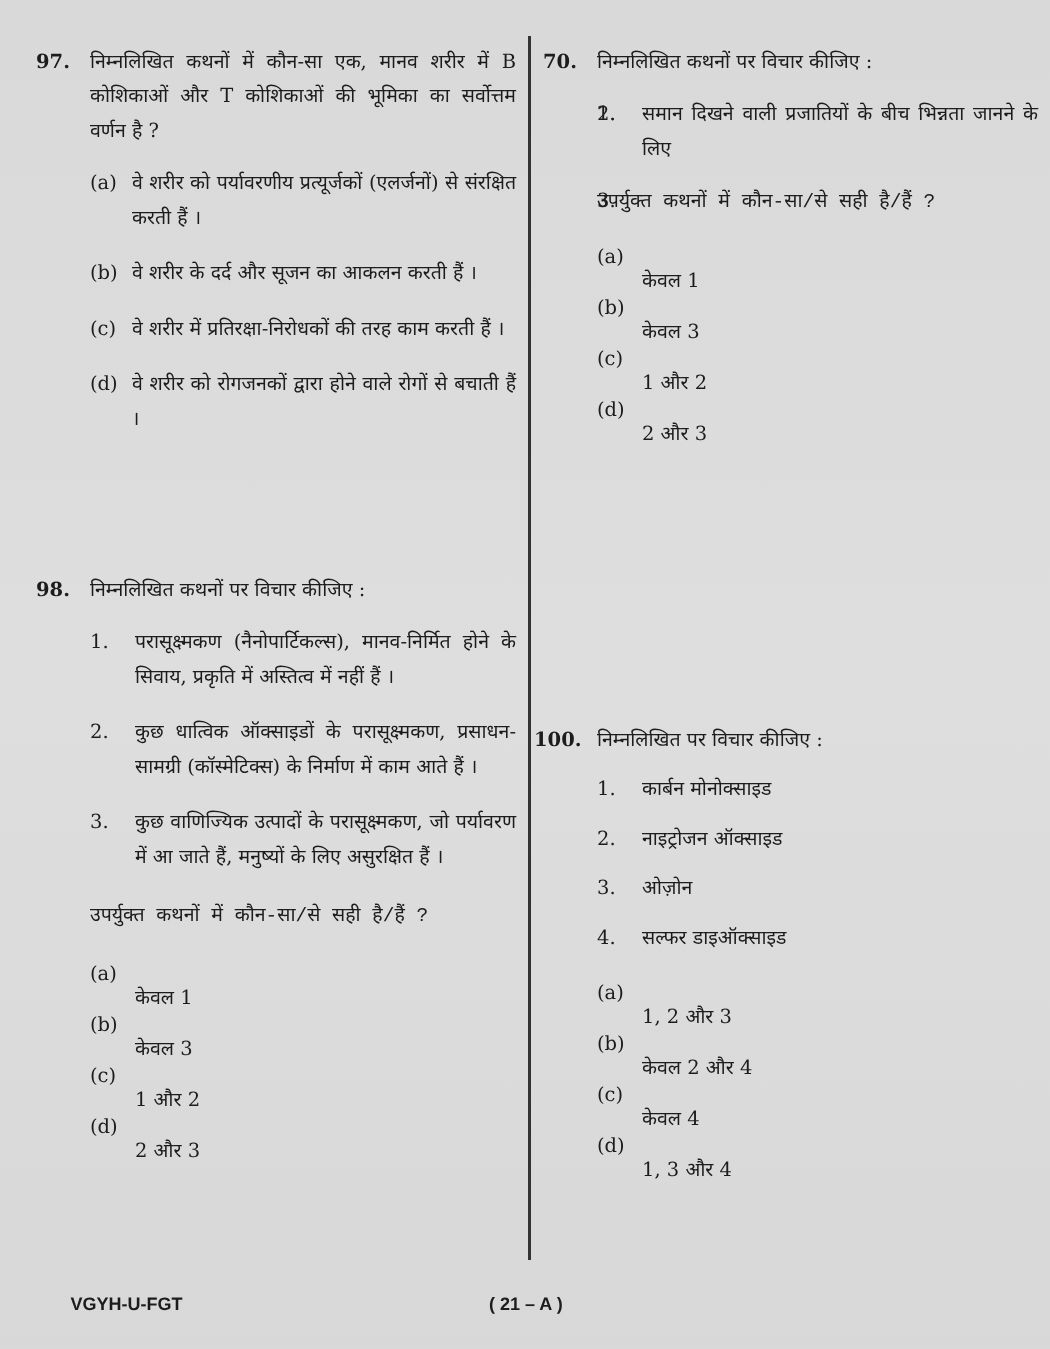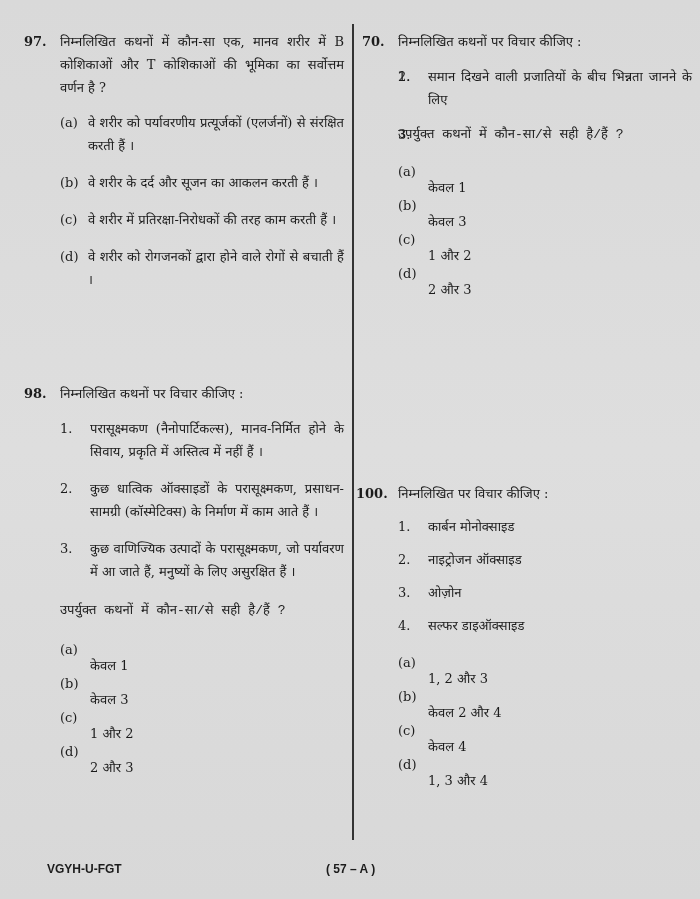--- a/index.html
+++ b/index.html
@@ -178,14 +178,14 @@
         <span class="txt">केवल 4</span>
       </div>
       <div class="choice">
         <span class="lbl">(d)</span>
         <span class="txt">1, 3 और 4</span>
       </div>
     </div>
   </div>
 
   <div class="footer-left">VGYH-U-FGT</div>
-  <div class="footer-center">( 57 – A )</div>
+  <div class="footer-center">( 21 – A )</div>
 </div>
 
 </body></html>

